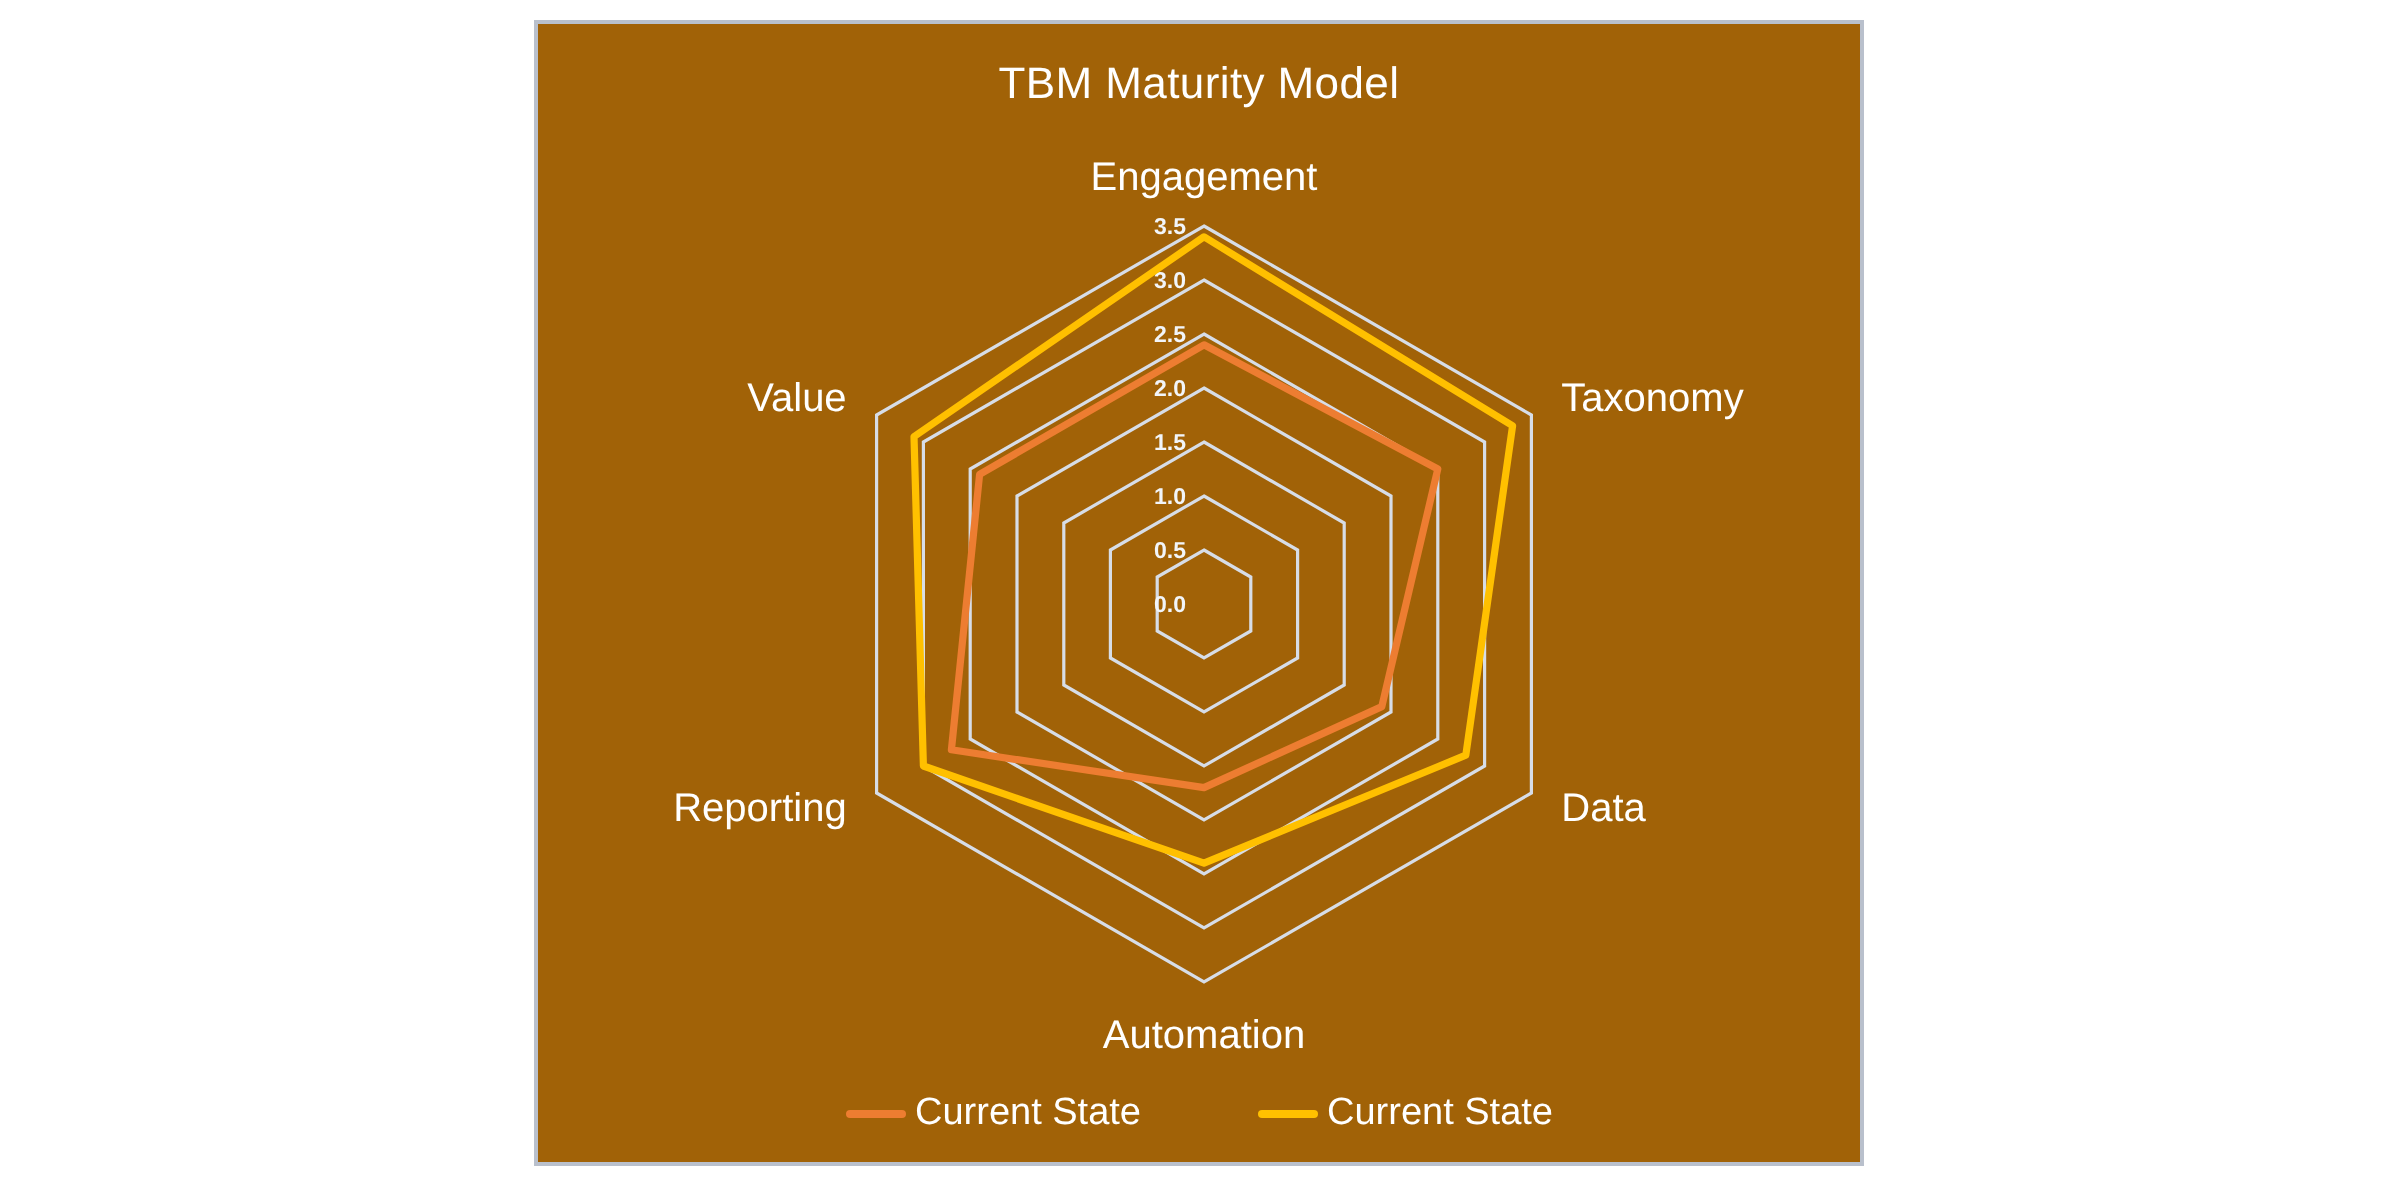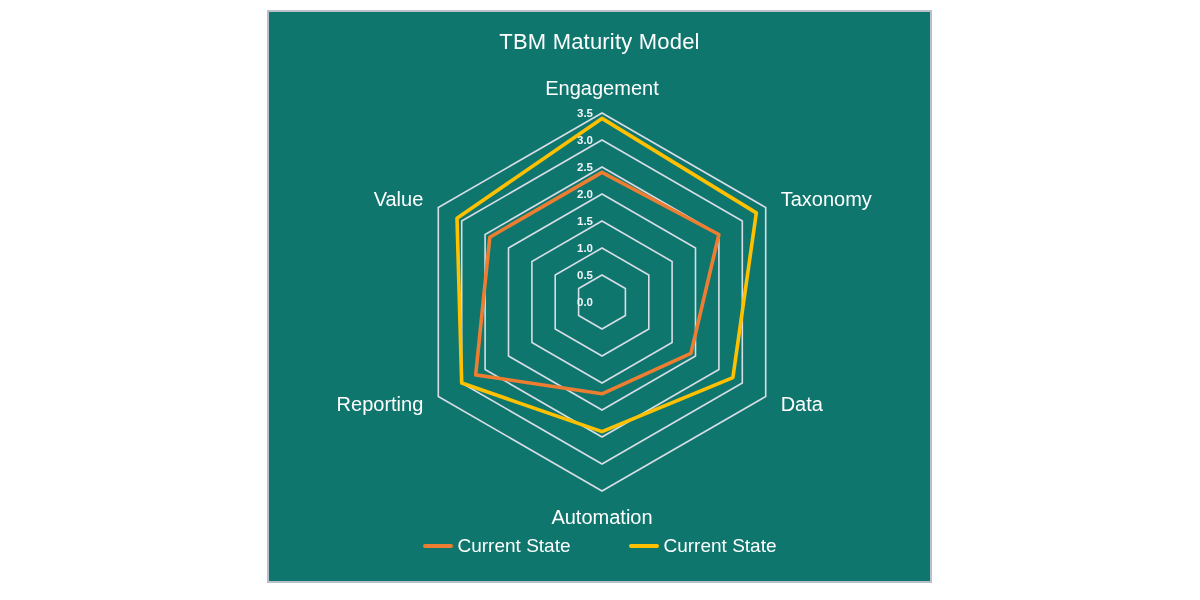--- a/index.html
+++ b/index.html
@@ -9,36 +9,36 @@
     font-family: "Liberation Sans", sans-serif;
     overflow: hidden;
     position: relative;
   }
   .page { width: 1200px; height: 600px; position: relative; background: #ffffff; }
   .panel {
     position: absolute;
     left: 267px; top: 10px;
     width: 665px; height: 573px;
     box-sizing: border-box;
-    background: #0f766e;
+    background: #a16207;
     border: 2px solid #b9c0cc;
   }
   .chart-title {
     position: absolute;
     top: 17px; left: 0;
     width: 100%;
     text-align: center;
     color: #ffffff;
     font-size: 22px;
     letter-spacing: 0.2px;
   }
   .radar-svg { position: absolute; left: 0; top: 0; }
   .legend {
     position: absolute;
-    bottom: 24px; left: 0;
+    bottom: 13px; left: 0;
     width: 100%;
     display: flex;
     justify-content: center;
     align-items: center;
     gap: 58px;
   }
   .legend-item { display: flex; align-items: center; gap: 5px; }
   .legend-swatch { width: 30px; height: 4px; border-radius: 2px; }
   .legend-label { color: #ffffff; font-size: 19px; }
 </style>

